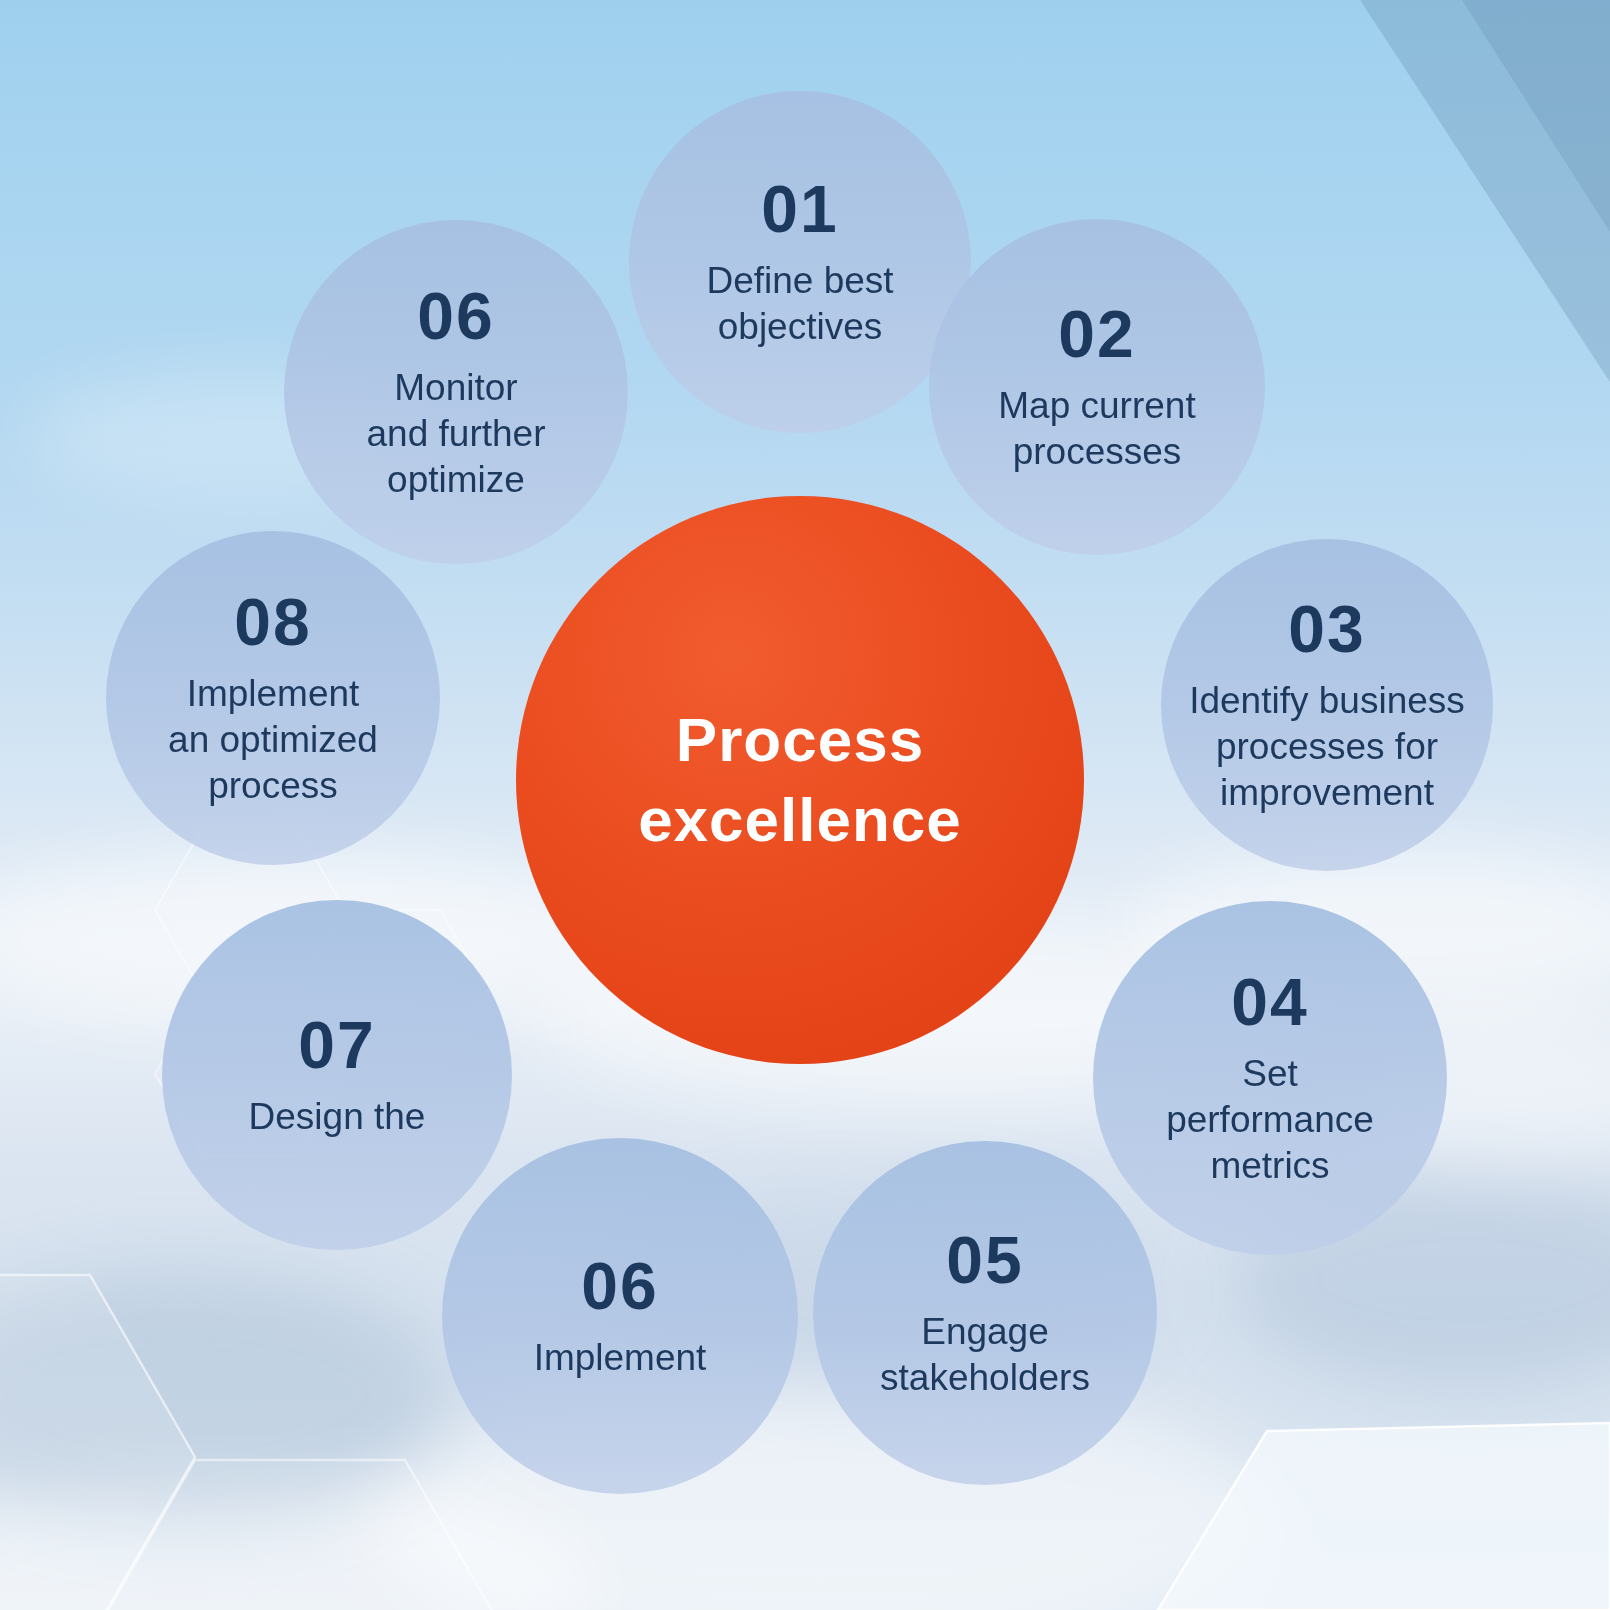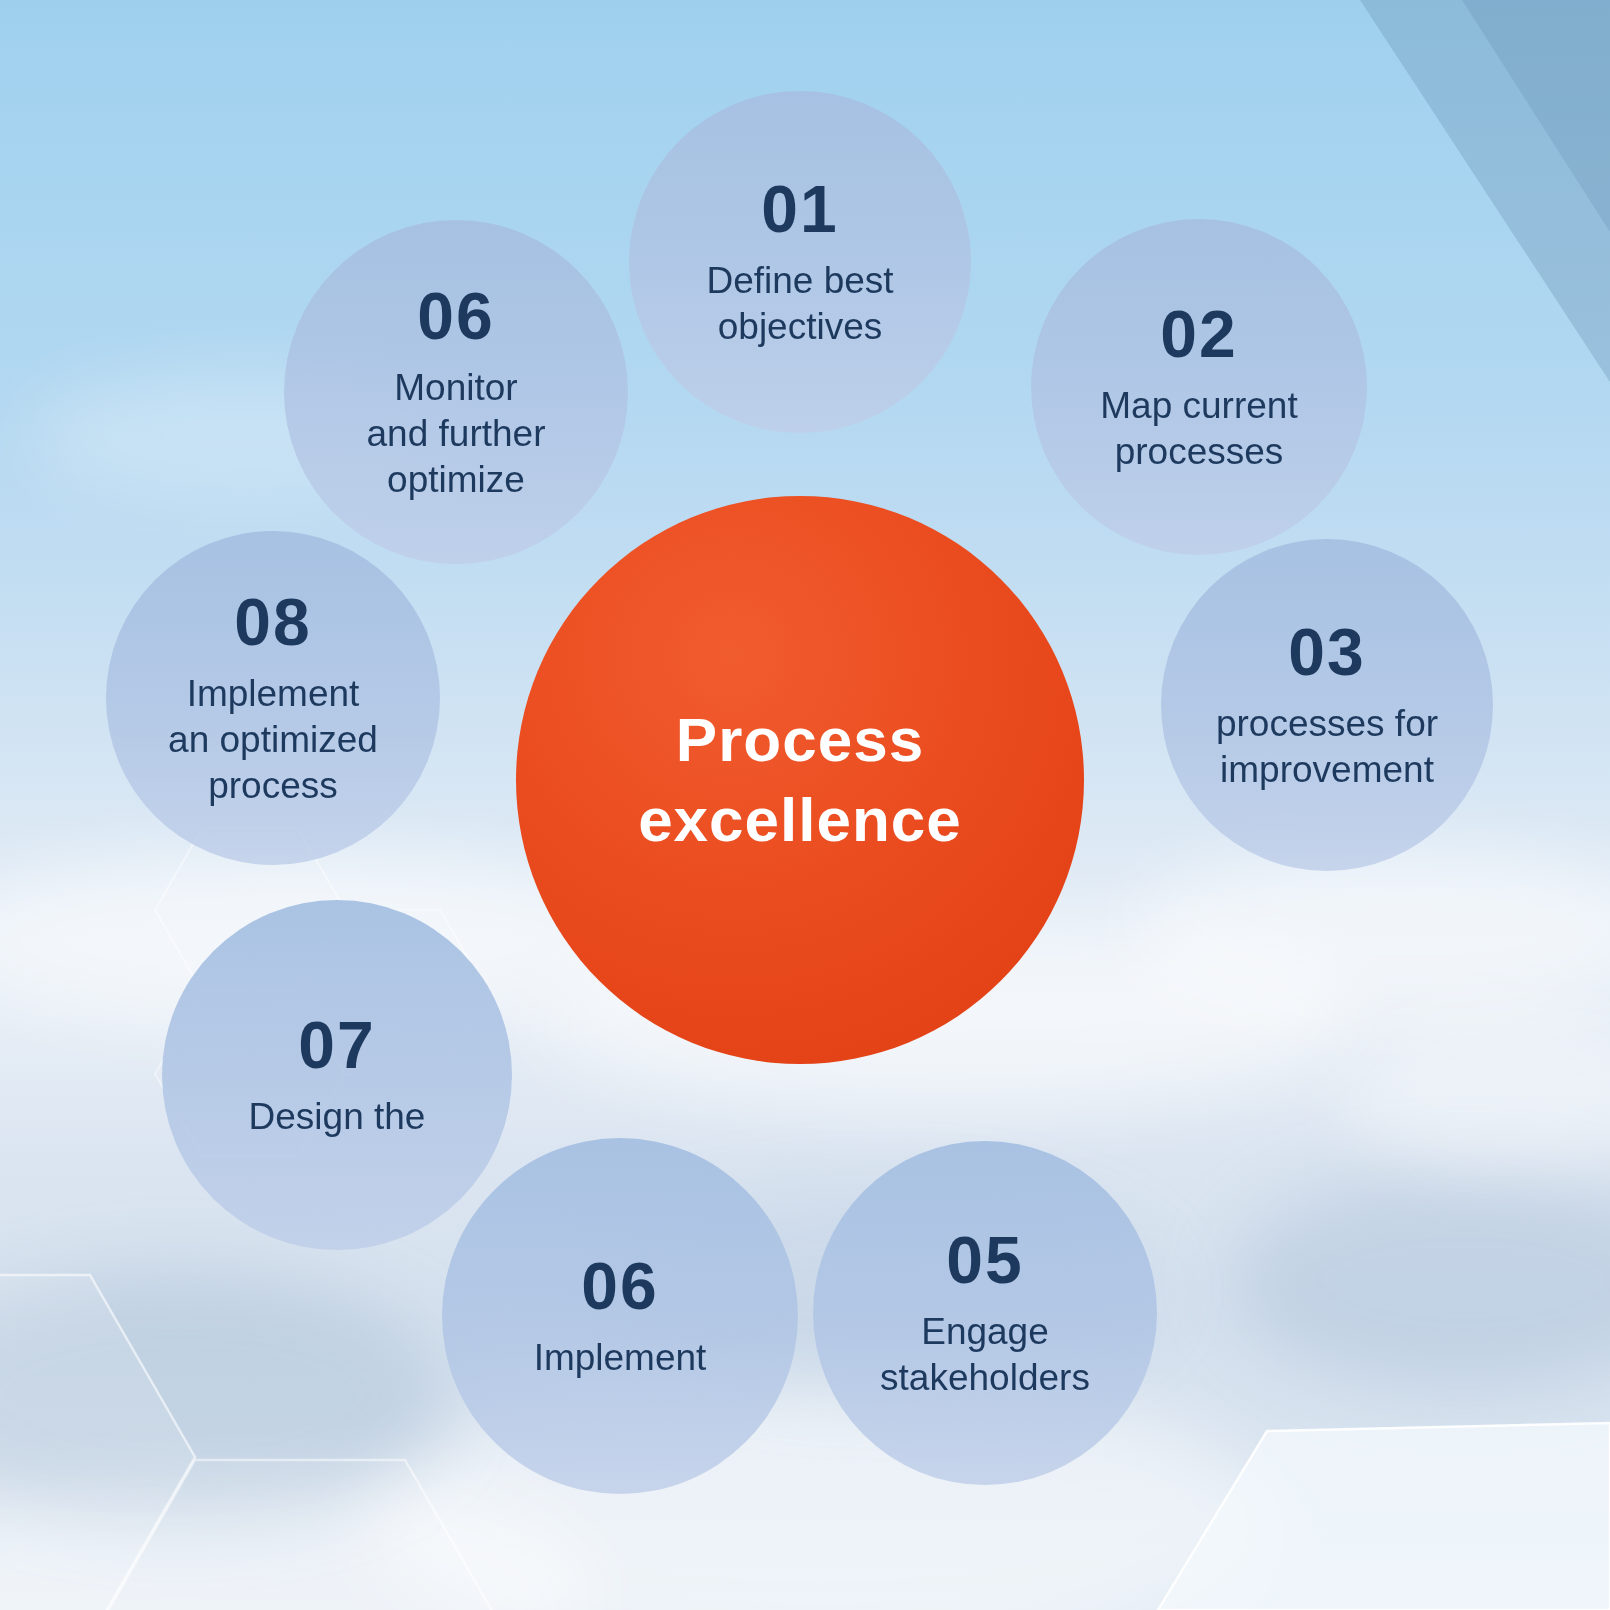--- a/index.html
+++ b/index.html
@@ -33,21 +33,21 @@
   
   .bubble{
     position:absolute;border-radius:50%;
     display:flex;flex-direction:column;align-items:center;justify-content:center;
     text-align:center;color:#1d3a5e;
     background:linear-gradient(180deg,rgba(166,192,226,0.95) 0%,rgba(177,198,229,0.88) 55%,rgba(191,206,233,0.84) 100%);
   }
   .bubble .num{font-size:66px;font-weight:bold;letter-spacing:2px;line-height:70px;margin-bottom:14px;}
   .bubble .line{font-size:37px;line-height:46px;}
   .b01{left:629px; top:91px;  width:342px;height:342px;}
-  .b02{left:1031px; top:219px; width:336px;height:336px;}
+  .b02{left:929px; top:219px; width:336px;height:336px;}
   .b03{left:1161px;top:539px; width:332px;height:332px;}
   .b04{left:1093px;top:901px; width:354px;height:354px;}
   .b05{left:813px; top:1141px;width:344px;height:344px;}
   .b06{left:442px; top:1138px;width:356px;height:356px;}
   .b07{left:162px; top:900px; width:350px;height:350px;}
   .b08{left:106px; top:531px; width:334px;height:334px;}
   .b09{left:284px; top:220px; width:344px;height:344px;}
   
   .center-circle{
     position:absolute;left:516px;top:496px;width:568px;height:568px;border-radius:50%;
@@ -92,24 +92,31 @@
   </div>
 
   <div class="bubble b02">
     <div class="num">02</div>
     <div class="line">Map current</div>
     <div class="line">processes</div>
   </div>
 
   <div class="bubble b03">
     <div class="num">03</div>
+    <div class="line">Identify business</div>
     <div class="line">processes for</div>
     <div class="line">improvement</div>
   </div>
 
+  <div class="bubble b04">
+    <div class="num">04</div>
+    <div class="line">Set</div>
+    <div class="line">performance</div>
+    <div class="line">metrics</div>
+  </div>
 
   <div class="bubble b05">
     <div class="num">05</div>
     <div class="line">Engage</div>
     <div class="line">stakeholders</div>
   </div>
 
   <div class="bubble b06">
     <div class="num">06</div>
     <div class="line">Implement</div>

